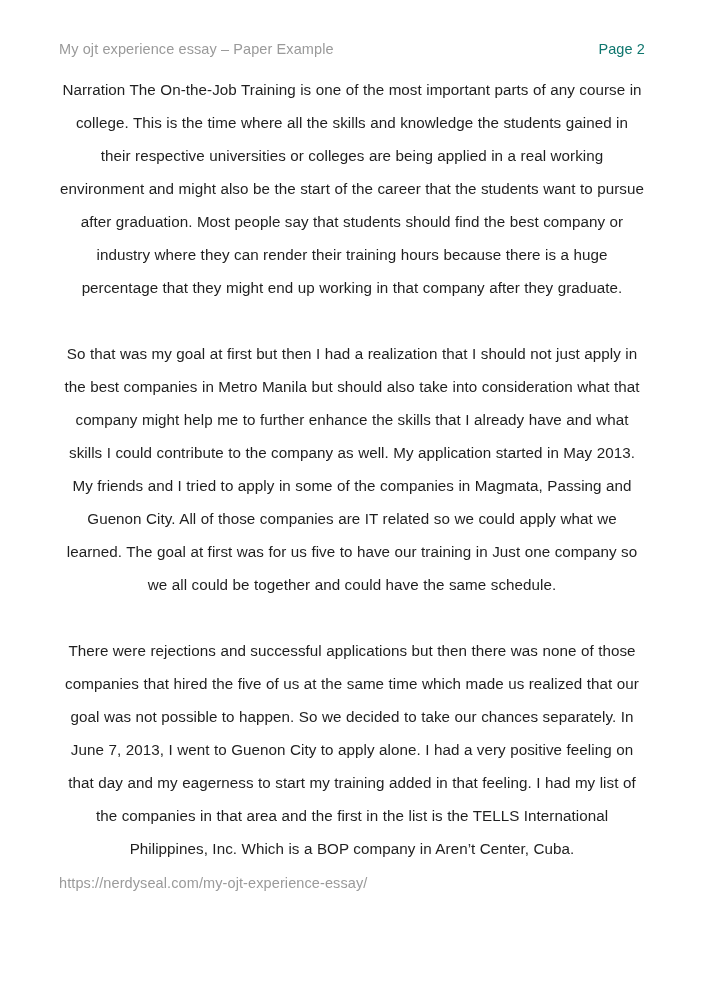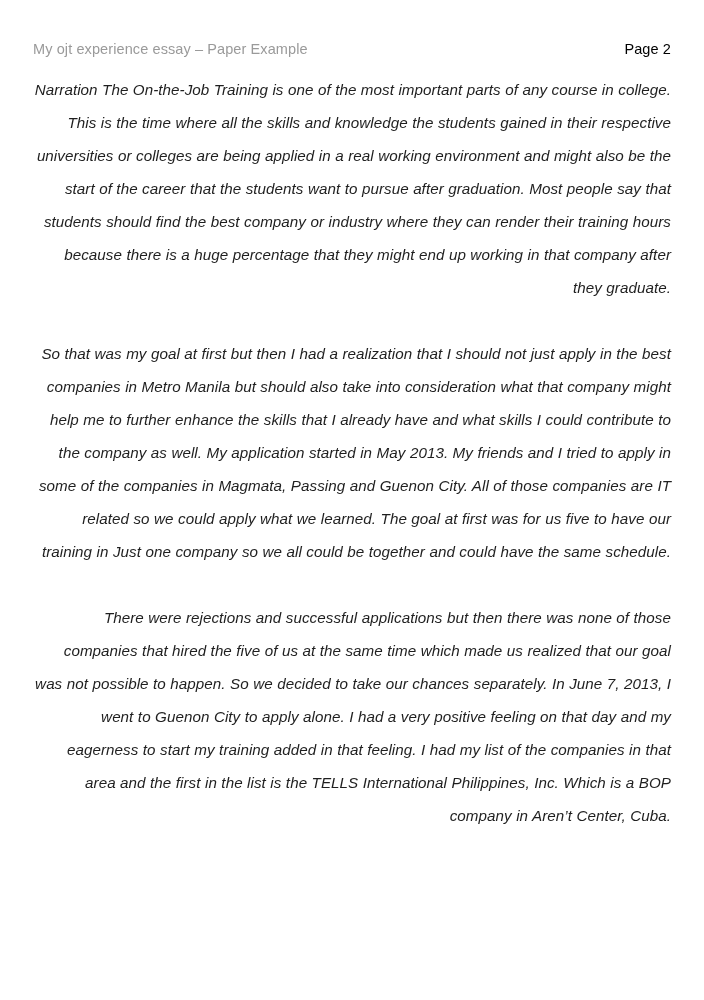--- a/index.html
+++ b/index.html
@@ -12,52 +12,51 @@
     height: 1000px;
     font-family: "Liberation Sans", sans-serif;
     -webkit-font-smoothing: antialiased;
     overflow: hidden;
   }
   .page {
     position: relative;
     width: 704px;
     height: 1000px;
     box-sizing: border-box;
-    padding: 0 33px;
+    padding: 0 59px;
     background: #ffffff;
   }
   .doc-header {
     display: flex;
     align-items: baseline;
     justify-content: space-between;
     padding-top: 39px;
     font-size: 14.5px;
     line-height: 20px;
     color: #9a9a9a;
     letter-spacing: 0.1px;
     white-space: nowrap;
   }
   .doc-header .header-title {
     color: #9a9a9a;
   }
   .doc-header .header-page {
-    color: #000000;
+    color: #0f766e;
   }
   .doc-body {
     margin-top: 14px;
   }
   .doc-body p {
     margin: 0 0 33px 0;
     font-size: 15.2px;
     line-height: 33px;
     color: #1f1f1f;
-    text-align: right;
+    text-align: center;
     letter-spacing: 0.05px;
     word-spacing: 0.2px;
-    font-style: italic;
   }
   .doc-body p:last-child {
     margin-bottom: 4px;
   }
   .doc-footer {
     margin-top: 7px;
     font-size: 14.5px;
     line-height: 22px;
     color: #9a9a9a;
     letter-spacing: 0.1px;
@@ -76,14 +75,17 @@
     <span class="header-title">My ojt experience essay – Paper Example</span>
     <span class="header-page">Page 2</span>
   </div>
 
   <div class="doc-body">
     <p>Narration The On-the-Job Training is one of the most important parts of any course in college. This is the time where all the skills and knowledge the students gained in their respective universities or colleges are being applied in a real working environment and might also be the start of the career that the students want to pursue after graduation. Most people say that students should find the best company or industry where they can render their training hours because there is a huge percentage that they might end up working in that company after they graduate.</p>
     <p>So that was my goal at first but then I had a realization that I should not just apply in the best companies in Metro Manila but should also take into consideration what that company might help me to further enhance the skills that I already have and what skills I could contribute to the company as well. My application started in May 2013. My friends and I tried to apply in some of the companies in Magmata, Passing and Guenon City. All of those companies are IT related so we could apply what we learned. The goal at first was for us five to have our training in Just one company so we all could be together and could have the same schedule.</p>
     <p>There were rejections and successful applications but then there was none of those companies that hired the five of us at the same time which made us realized that our goal was not possible to happen. So we decided to take our chances separately. In June 7, 2013, I went to Guenon City to apply alone. I had a very positive feeling on that day and my eagerness to start my training added in that feeling. I had my list of the companies in that area and the first in the list is the TELLS International Philippines, Inc. Which is a BOP company in Aren’t Center, Cuba.</p>
   </div>
 
+  <div class="doc-footer">
+    <a href="#">https://nerdyseal.com/my-ojt-experience-essay/</a>
+  </div>
 
 </div>
 
 </body></html>

